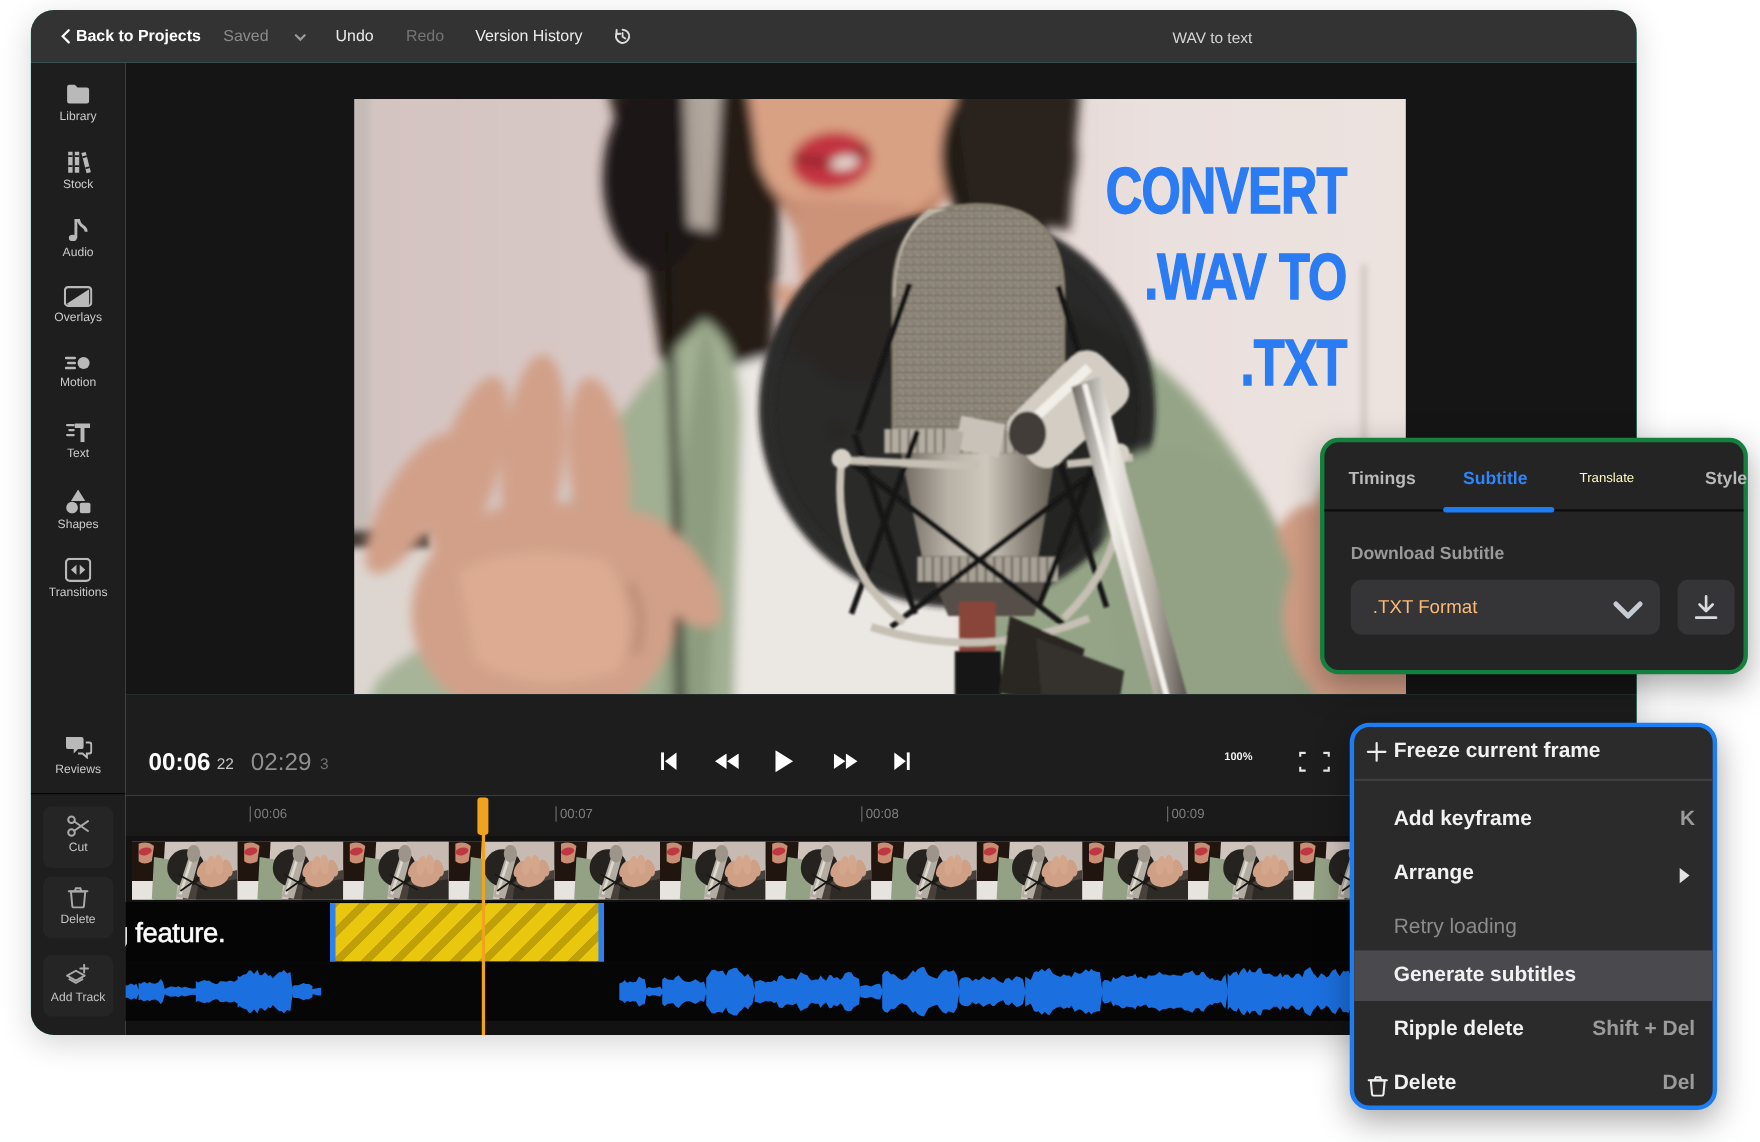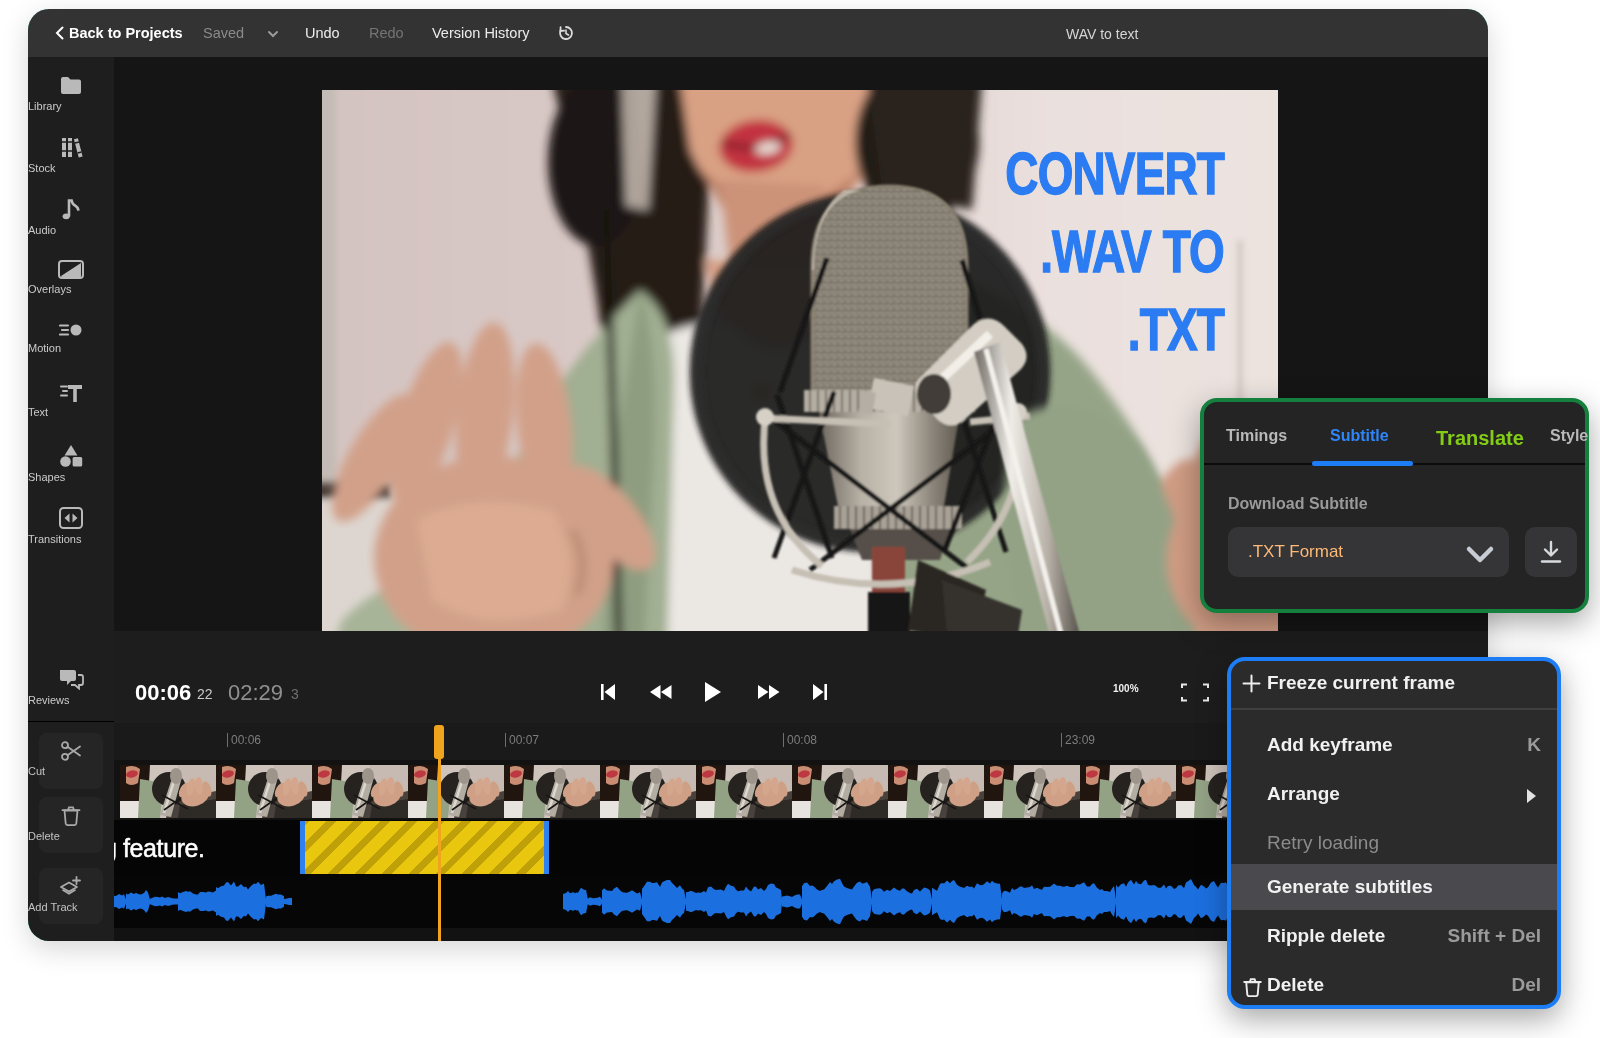--- a/index.html
+++ b/index.html
@@ -4,21 +4,21 @@
 <style>
   * { margin:0; padding:0; box-sizing:border-box; }
   html,body { width:1600px; height:1038px; background:#fff; overflow:hidden;
     font-family:"Liberation Sans", sans-serif; }
   .abs { position:absolute; }
   .app { position:absolute; left:28px; top:9px; width:1460px; height:932px;
     background:#5eead4; border-radius:21px; overflow:hidden;
     box-shadow:0 8px 28px rgba(0,0,0,.16); }
   .topbar { position:absolute; left:0; top:0; width:1460px; height:48px; background:#333334; }
   .sidebar { position:absolute; left:0; top:48px; width:86px; height:884px; background:#1e1e1f; }
-  .sideitem { position:absolute; width:86px; color:#cbcbcb; font-size:11px; }
+  .sideitem { position:absolute; width:86px; text-align:center; color:#cbcbcb; font-size:11px; }
   .sideitem svg { display:block; margin:0 auto 4px auto; }
   .canvas { position:absolute; left:86px; top:48px; width:1374px; height:574px; background:#151515; }
   .ctrlbar { position:absolute; left:86px; top:622px; width:1374px; height:92px; background:#1d1d1d; }
   .ruler { position:absolute; left:86px; top:714px; width:1374px; height:37px; background:#1a1a1a;
     color:#7d7d7d; font-size:12px; }
   .tracks { position:absolute; left:86px; top:751px; width:1374px; height:181px; background:#121212; }
   .tick { position:absolute; top:10px; }
   .tick b { font-weight:400; border-left:1px solid #6f6f6f; padding-left:3px; }
   .menu { position:absolute; left:1227px; top:657px; width:334px; height:352px; background:#2b2b2c;
     border:4px solid #1c7df5; border-radius:18px; box-shadow:0 10px 30px rgba(0,0,0,.35);
@@ -329,21 +329,21 @@
     <div class="abs" style="left:999px;top:52px;color:#f0f0f0;font-size:10px;font-weight:700">100%</div>
     <svg class="abs" style="left:1067px;top:52px" width="28" height="19" viewBox="0 0 28 19">
       <path d="M1 5 V1.5 H6 M22 1.5 H27 V5 M27 14 v3.5 H22 M6 17.5 H1 V14" stroke="#e8e8e8" stroke-width="2" fill="none"></path>
     </svg>
   </div>
 
   <div class="ruler">
     <div class="tick" style="left:113px"><b>00:06</b></div>
     <div class="tick" style="left:391px"><b>00:07</b></div>
     <div class="tick" style="left:669px"><b>00:08</b></div>
-    <div class="tick" style="left:947px"><b>23:09</b></div>
+    <div class="tick" style="left:947px"><b>00:09</b></div>
   </div>
 
   <div class="tracks">
     <svg class="abs" style="left:0;top:5px" width="1374" height="53">
         <g transform="translate(6,0)">
           <g>
 <rect width="96" height="53" fill="#cfc4bc"></rect>
 <rect x="58" width="38" height="53" fill="#c6bab2"></rect>
 <path d="M50,36 L96,26 L96,53 L46,53 Z" fill="#49423c"></path>
 <path d="M60,40 L96,34 L96,53 L58,53 Z" fill="#2e2a26"></path>
@@ -701,21 +701,21 @@
       </svg>
   </div>
 
   <div class="abs" style="left:406px;top:716px;width:10px;height:34px;border-radius:3px;background:#f0a31c"></div>
   <div class="abs" style="left:409.5px;top:748px;width:3px;height:184px;background:#f0a31c"></div>
 </div>
 
 <div class="panel">
   <div class="abs" style="left:22px;top:25px;color:#b9b9b9;font-size:16px;font-weight:700">Timings</div>
   <div class="abs" style="left:126px;top:25px;color:#2e86f8;font-size:16px;font-weight:700">Subtitle</div>
-  <div class="abs" style="left:232px;top:25px;color:#84cc16;font-size:20px;font-weight:700">Translate</div>
+  <div class="abs" style="left:232px;top:25px;color:#fef9c3;font-size:12px;font-weight:400">Translate</div>
   <div class="abs" style="left:346px;top:25px;color:#b9b9b9;font-size:16px;font-weight:700">Style</div>
   <div class="abs" style="left:0;top:61px;width:381px;height:2px;background:#0c0c0c"></div>
   <div class="abs" style="left:108px;top:59px;width:101px;height:5px;border-radius:3px;background:#1c7df5"></div>
   <div class="abs" style="left:24px;top:93px;color:#9a9a9a;font-size:16px;font-weight:700">Download Subtitle</div>
   <div class="abs" style="left:24px;top:125px;width:281px;height:50px;border-radius:10px;background:#353538"></div>
   <div class="abs" style="left:44px;top:140px;color:#fdba74;font-size:17px">.TXT Format</div>
   <svg class="abs" style="left:261px;top:143px" width="30" height="20" viewBox="0 0 30 20">
     <path d="M4 4 L15 15 L26 4" stroke="#c7cbd3" stroke-width="4.5" fill="none" stroke-linecap="round" stroke-linejoin="round"></path>
   </svg>
   <div class="abs" style="left:321px;top:125px;width:52px;height:50px;border-radius:10px;background:#353538"></div>

